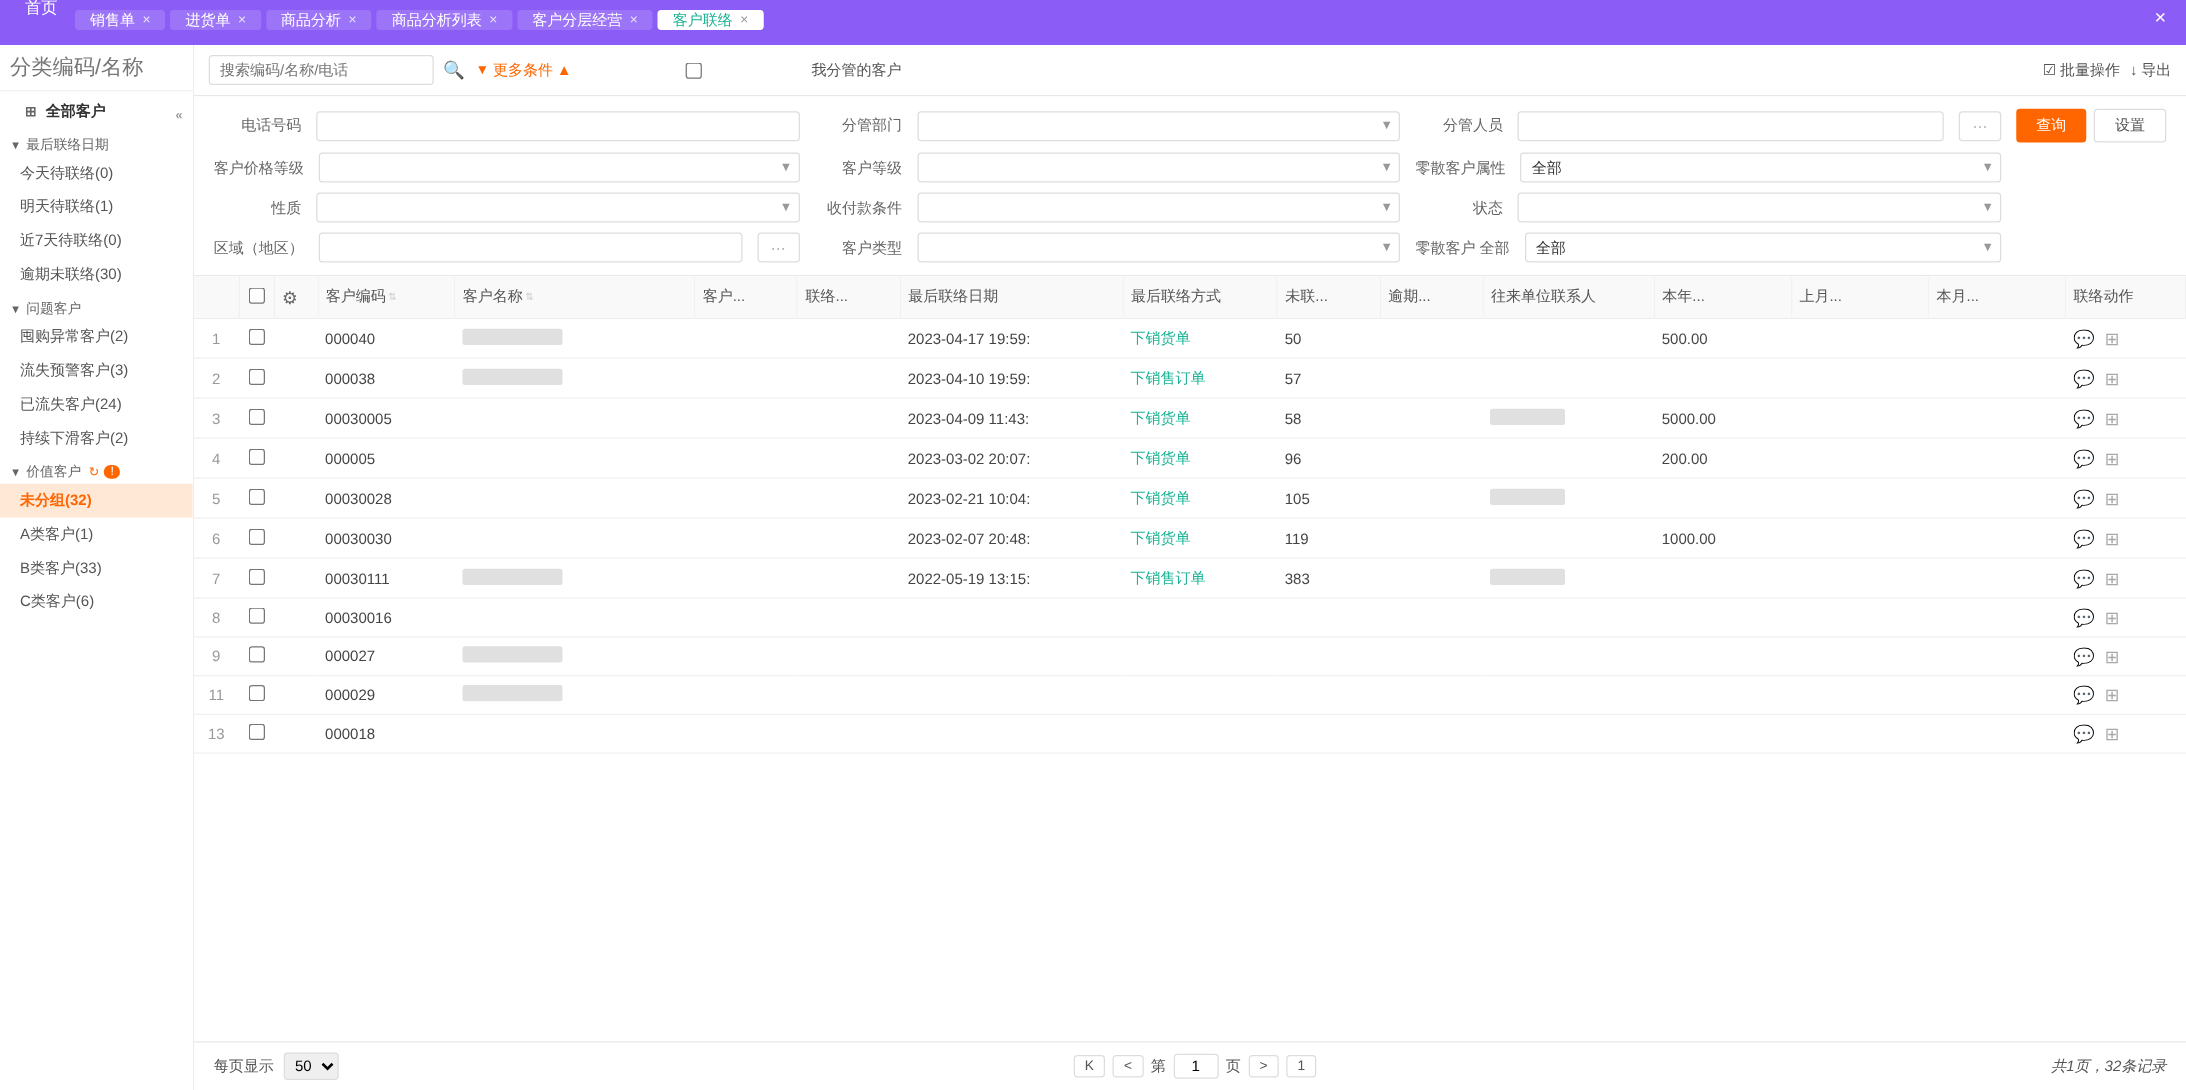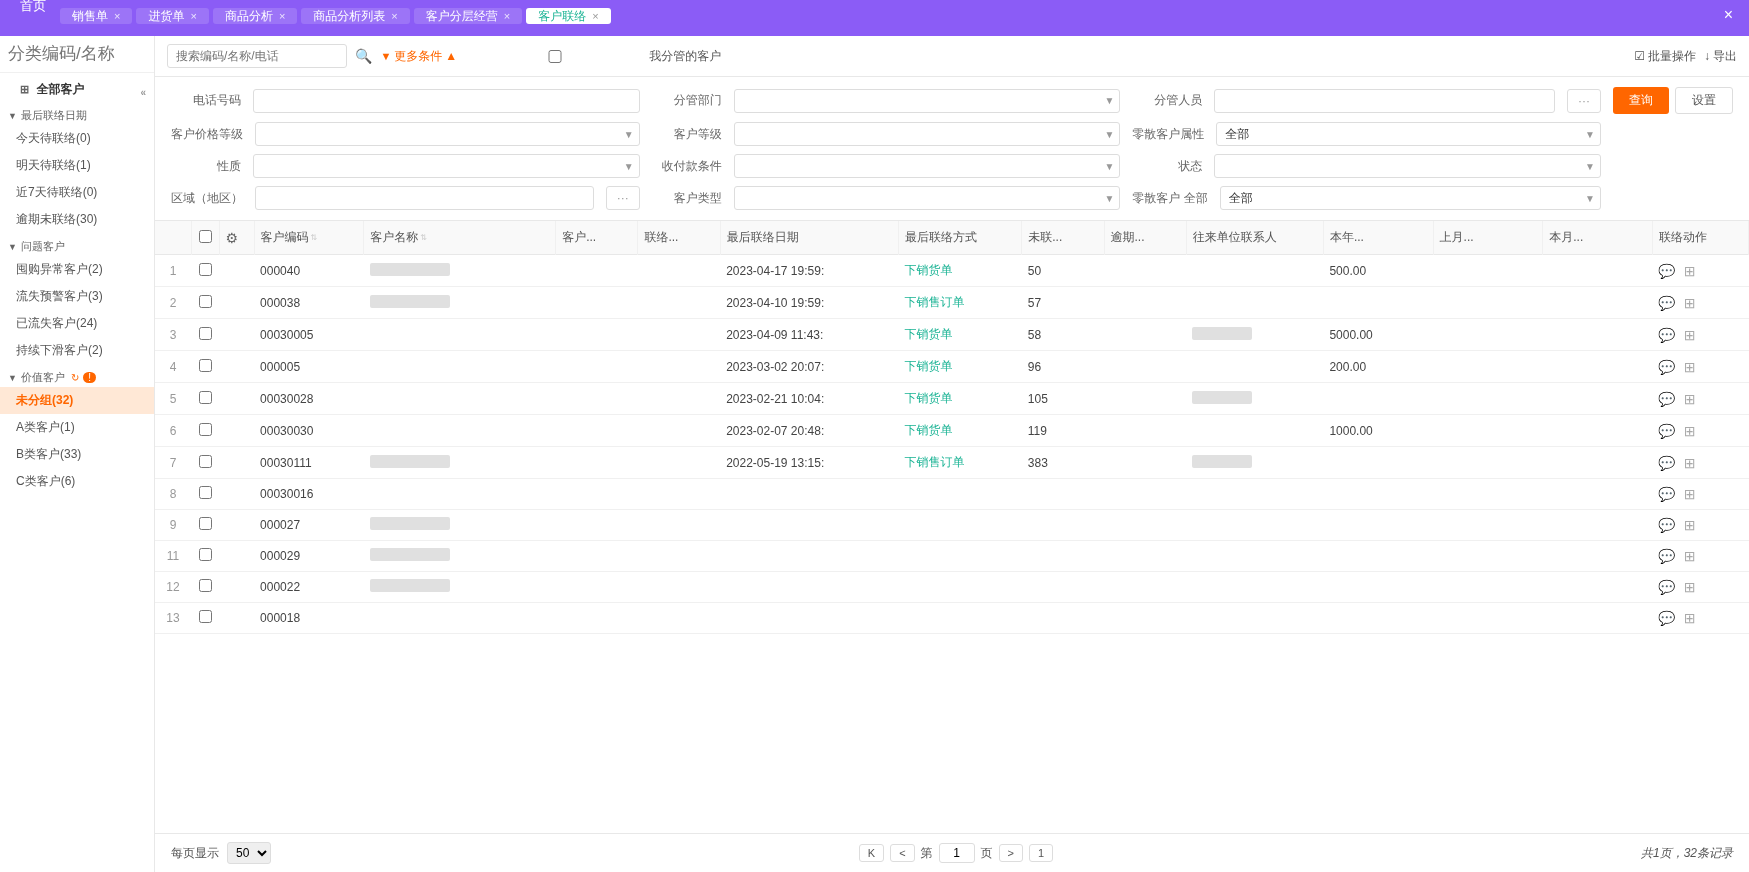--- a/index.html
+++ b/index.html
@@ -879,43 +879,20 @@
       <td class="col-last-month"></td>
       <td class="col-this-month"></td>
       <td class="col-action">
         <div class="action-icons">
           <span class="action-icon">💬</span>
           <span class="action-icon">⊞</span>
         </div>
       </td>
     </tr>
             <tr>
-      <td class="col-seq">12</td>
-      <td class="col-check"><input type="checkbox" style=""></td>
-      <td></td>
-      <td class="col-code">000022</td>
-      <td class="col-name"><span style="background:#e0e0e0;color:transparent;min-width:80px;display:inline-block;height:13px;border-radius:2px;" title="该***"></span></td>
-      <td class="col-type"></td>
-      <td class="col-contact"></td>
-      <td class="col-last-date"></td>
-      <td class="col-last-way"></td>
-      <td class="col-no-contact"></td>
-      <td class="col-overdue"></td>
-      <td class="col-partner"></td>
-      <td class="col-year"></td>
-      <td class="col-last-month"></td>
-      <td class="col-this-month"></td>
-      <td class="col-action">
-        <div class="action-icons">
-          <span class="action-icon">💬</span>
-          <span class="action-icon">⊞</span>
-        </div>
-      </td>
-    </tr>
-            <tr>
       <td class="col-seq">13</td>
       <td class="col-check"><input type="checkbox" style=""></td>
       <td></td>
       <td class="col-code">000018</td>
       <td class="col-name"></td>
       <td class="col-type"></td>
       <td class="col-contact"></td>
       <td class="col-last-date"></td>
       <td class="col-last-way"></td>
       <td class="col-no-contact"></td>

